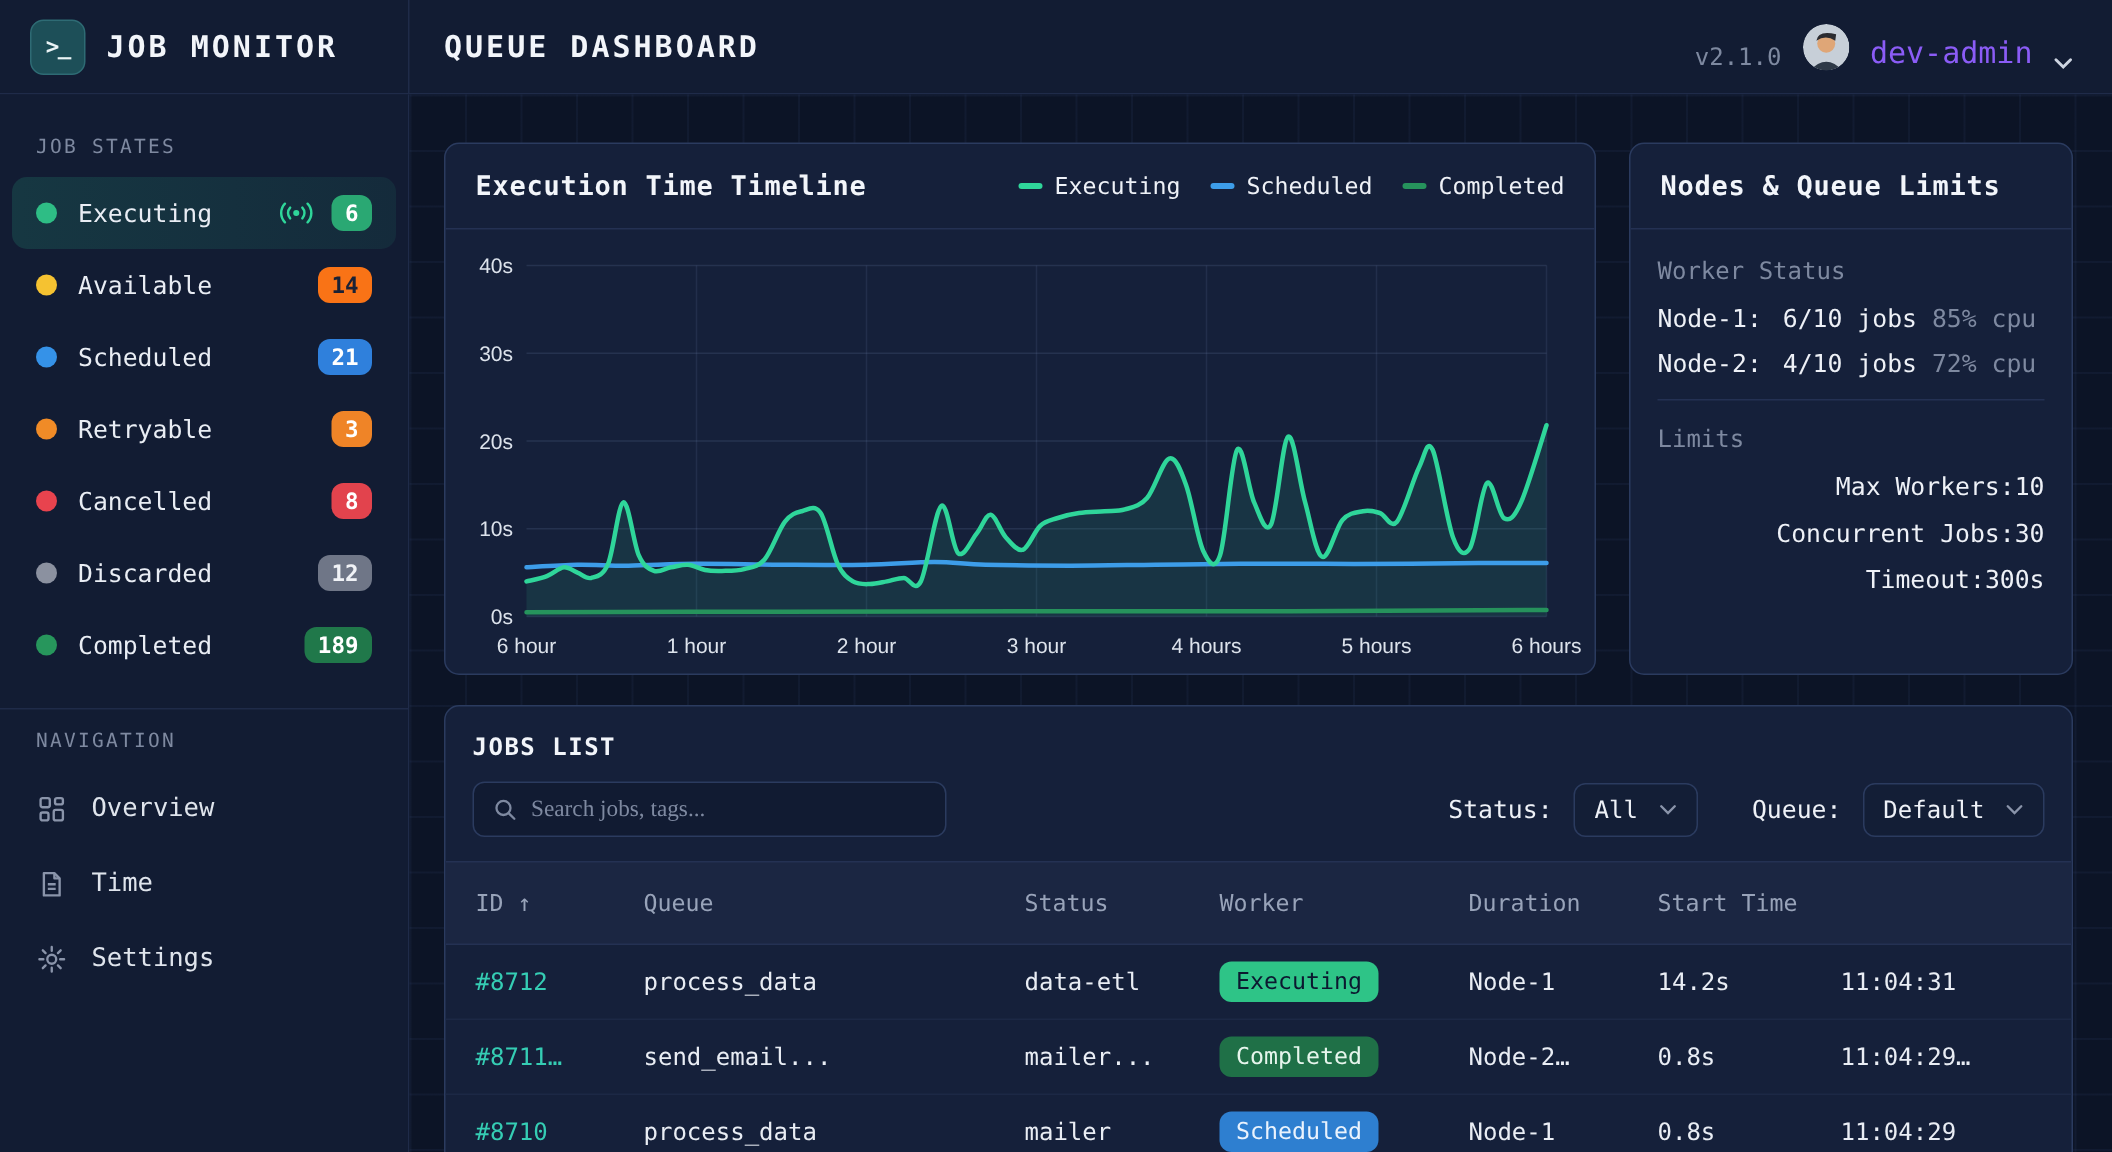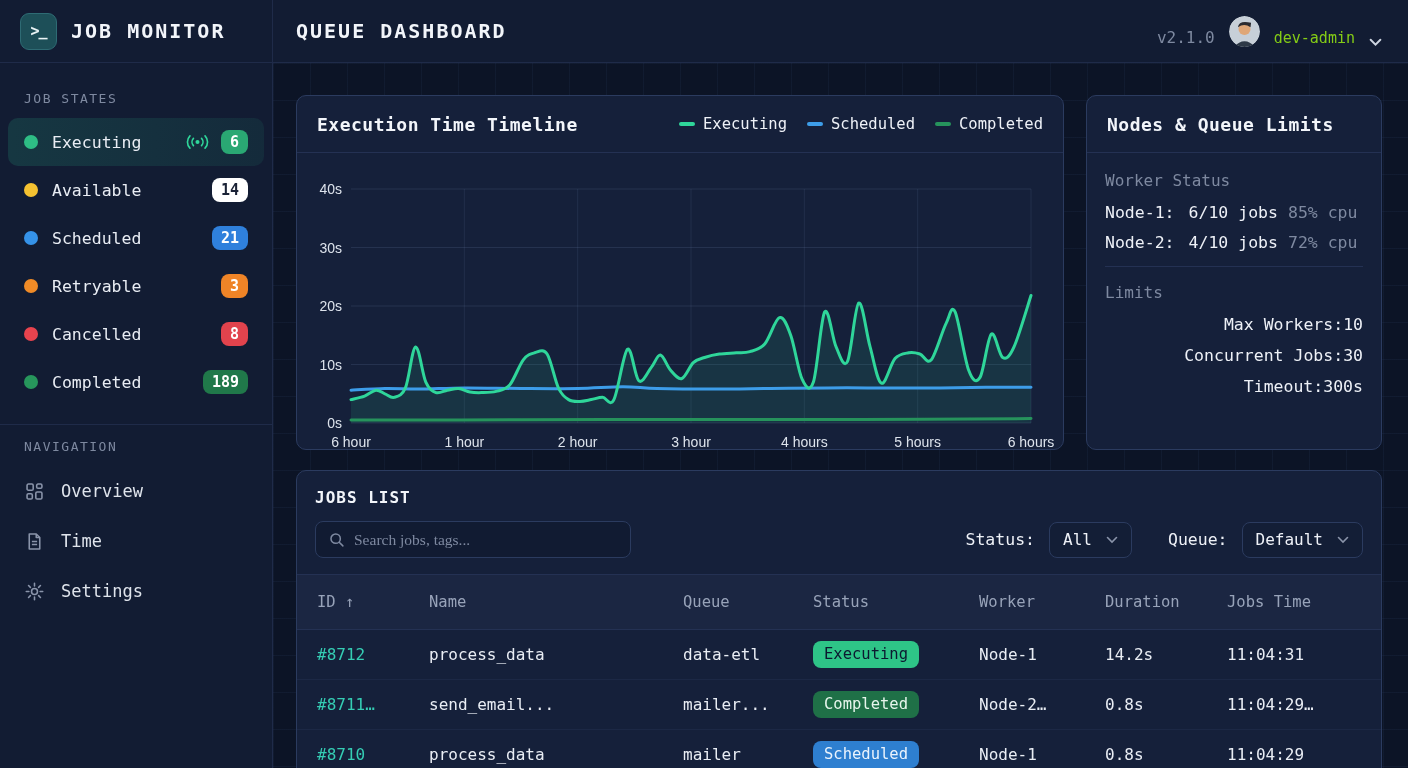--- a/index.html
+++ b/index.html
@@ -15,21 +15,21 @@
   .topbar { height:63px; display:flex; flex:none; background:#121c33; border-bottom:1px solid #1f2b49; }
   .topbar-left { width:273px; flex:none; display:flex; align-items:center; gap:14px; padding-left:20px; border-right:1px solid #1f2b49; }
   .logo-box { width:37px; height:37px; border-radius:9px; background:#1d4f58; border:1px solid #2e6b74;
     display:flex; align-items:center; justify-content:center; color:#eaf4f6; font-weight:bold; font-size:15px; letter-spacing:-1px; }
   .app-title { font-size:20px; font-weight:bold; letter-spacing:2px; color:#f2f5fa; }
   .topbar-main { flex:1; display:flex; align-items:center; padding:0 26px 0 23px; }
   .page-title { font-size:20px; font-weight:bold; letter-spacing:2px; color:#f2f5fa; }
   .topbar-right { margin-left:auto; display:flex; align-items:flex-end; gap:14px; }
   .version { color:#7e89a0; font-size:16px; }
   .avatar { width:31px; height:31px; border-radius:50%; overflow:hidden; flex:none; }
-  .username { font-size:15px; color:#84cc16; }
+  .username { font-size:20px; color:#8b5cf6; }
   .chev { color:#cdd4e0; display:flex; }
 
   
   .body-row { flex:1; display:flex; min-height:0; }
   .sidebar { width:273px; flex:none; background:#121c33; border-right:1px solid #1f2b49; padding-top:14px; }
   .section-label { color:#7e89a0; font-size:13px; letter-spacing:1.5px; margin:14px 0 12px 24px; }
   .states-list { padding:0 8px; }
   .state-item { height:48px; border-radius:10px; display:flex; align-items:center; gap:14px; padding:0 16px; cursor:pointer; }
   .state-item.active { background:linear-gradient(90deg, rgba(42,190,140,0.17), rgba(42,190,140,0.09)); }
   .state-dot { width:14px; height:14px; border-radius:50%; flex:none; }
@@ -42,21 +42,21 @@
   .nav-item .nicon { width:21px; height:21px; color:#8a94aa; display:flex; }
   .nav-item .nlabel { font-size:17px; }
 
   
   .content { flex:1; min-width:0; padding:32px 26px 0 23px;
     background-color:#0c1426;
     background-image:linear-gradient(rgba(90,120,190,0.07) 1px, transparent 1px),
                      linear-gradient(90deg, rgba(90,120,190,0.07) 1px, transparent 1px);
     background-size:37px 37px; }
   .top-row { display:flex; gap:22px; height:355px; }
-  .panel { background:#15203a; border:1px solid #2b3b5f; border-radius:10px;gap:12px; }
+  .panel { background:#15203a; border:1px solid #2b3b5f; border-radius:10px; }
   .chart-panel { width:768px; flex:none; display:flex; flex-direction:column; }
   .panel-head { height:57px; flex:none; display:flex; align-items:center; padding:0 20px; border-bottom:1px solid #243153; }
   .panel-title { font-size:18px; font-weight:bold; letter-spacing:0.5px; color:#f2f5fa; }
   .legend { margin-left:auto; display:flex; align-items:center; gap:20px; }
   .legend-item { display:flex; align-items:center; gap:8px; cursor:pointer; }
   .legend-dash { width:16px; height:4px; border-radius:2px; }
   .legend-label { font-size:15.5px; color:#eef1f7; }
   .chart-area { padding:8px 12px 0 8px; }
 
   .nodes-panel { width:296px; flex:none; }
@@ -161,21 +161,21 @@
                   <path d="M22.8 2.6a9.2 9.2 0 0 1 0 12.8"></path>
                 </svg>
               </span>
               <span class="state-badge" style="background: rgb(42, 168, 115); color: rgb(255, 255, 255);">6</span>
             </span>
           </div>
           <div class="state-item">
             <span class="state-dot" style="background: rgb(245, 194, 49);"></span>
             <span class="state-label">Available</span>
             <span class="state-right">
-              <span class="state-badge" style="background: #ffffff; color: rgb(26, 34, 54);">14</span>
+              <span class="state-badge" style="background: #f97316; color: rgb(26, 34, 54);">14</span>
             </span>
           </div>
           <div class="state-item">
             <span class="state-dot" style="background: rgb(53, 146, 232);"></span>
             <span class="state-label">Scheduled</span>
             <span class="state-right">
               <span class="state-badge" style="background: rgb(47, 128, 220); color: rgb(255, 255, 255);">21</span>
             </span>
           </div>
           <div class="state-item">
@@ -183,20 +183,27 @@
             <span class="state-label">Retryable</span>
             <span class="state-right">
               <span class="state-badge" style="background: rgb(239, 132, 39); color: rgb(255, 255, 255);">3</span>
             </span>
           </div>
           <div class="state-item">
             <span class="state-dot" style="background: rgb(232, 67, 78);"></span>
             <span class="state-label">Cancelled</span>
             <span class="state-right">
               <span class="state-badge" style="background: rgb(226, 67, 77); color: rgb(255, 255, 255);">8</span>
+            </span>
+          </div>
+          <div class="state-item">
+            <span class="state-dot" style="background: rgb(139, 145, 160);"></span>
+            <span class="state-label">Discarded</span>
+            <span class="state-right">
+              <span class="state-badge" style="background: rgb(111, 118, 135); color: rgb(240, 242, 246);">12</span>
             </span>
           </div>
           <div class="state-item">
             <span class="state-dot" style="background: rgb(39, 150, 92);"></span>
             <span class="state-label">Completed</span>
             <span class="state-right">
               <span class="state-badge" style="background: rgb(32, 120, 74); color: rgb(255, 255, 255);">189</span>
             </span>
           </div>
         </div>
@@ -360,26 +367,25 @@
                 <svg width="12" height="8" viewBox="0 0 12 8" fill="none" stroke="currentColor" stroke-width="1.6" stroke-linecap="round">
                     <path d="M1.5 1.5 L6 6 L10.5 1.5"></path>
                   </svg>
               </span>
             </div>
           </div>
         </div>
         <div class="jobs-table">
           <div class="trow thead" id="table-head">
               <span class="th">ID ↑</span>
-              <span class="th">Name</span>
               <span class="th">Queue</span>
               <span class="th">Status</span>
               <span class="th">Worker</span>
               <span class="th">Duration</span>
-              <span class="th">Jobs Time</span>
+              <span class="th">Start Time</span>
             </div>
           <div id="table-body">
               <div class="trow tr">
                 <span class="cell-id">#8712</span>
                 <span>process_data</span>
                 <span>data-etl</span>
                 <span><span class="status-pill executing">Executing</span></span>
                 <span>Node-1</span>
                 <span>14.2s</span>
                 <span>11:04:31</span>

